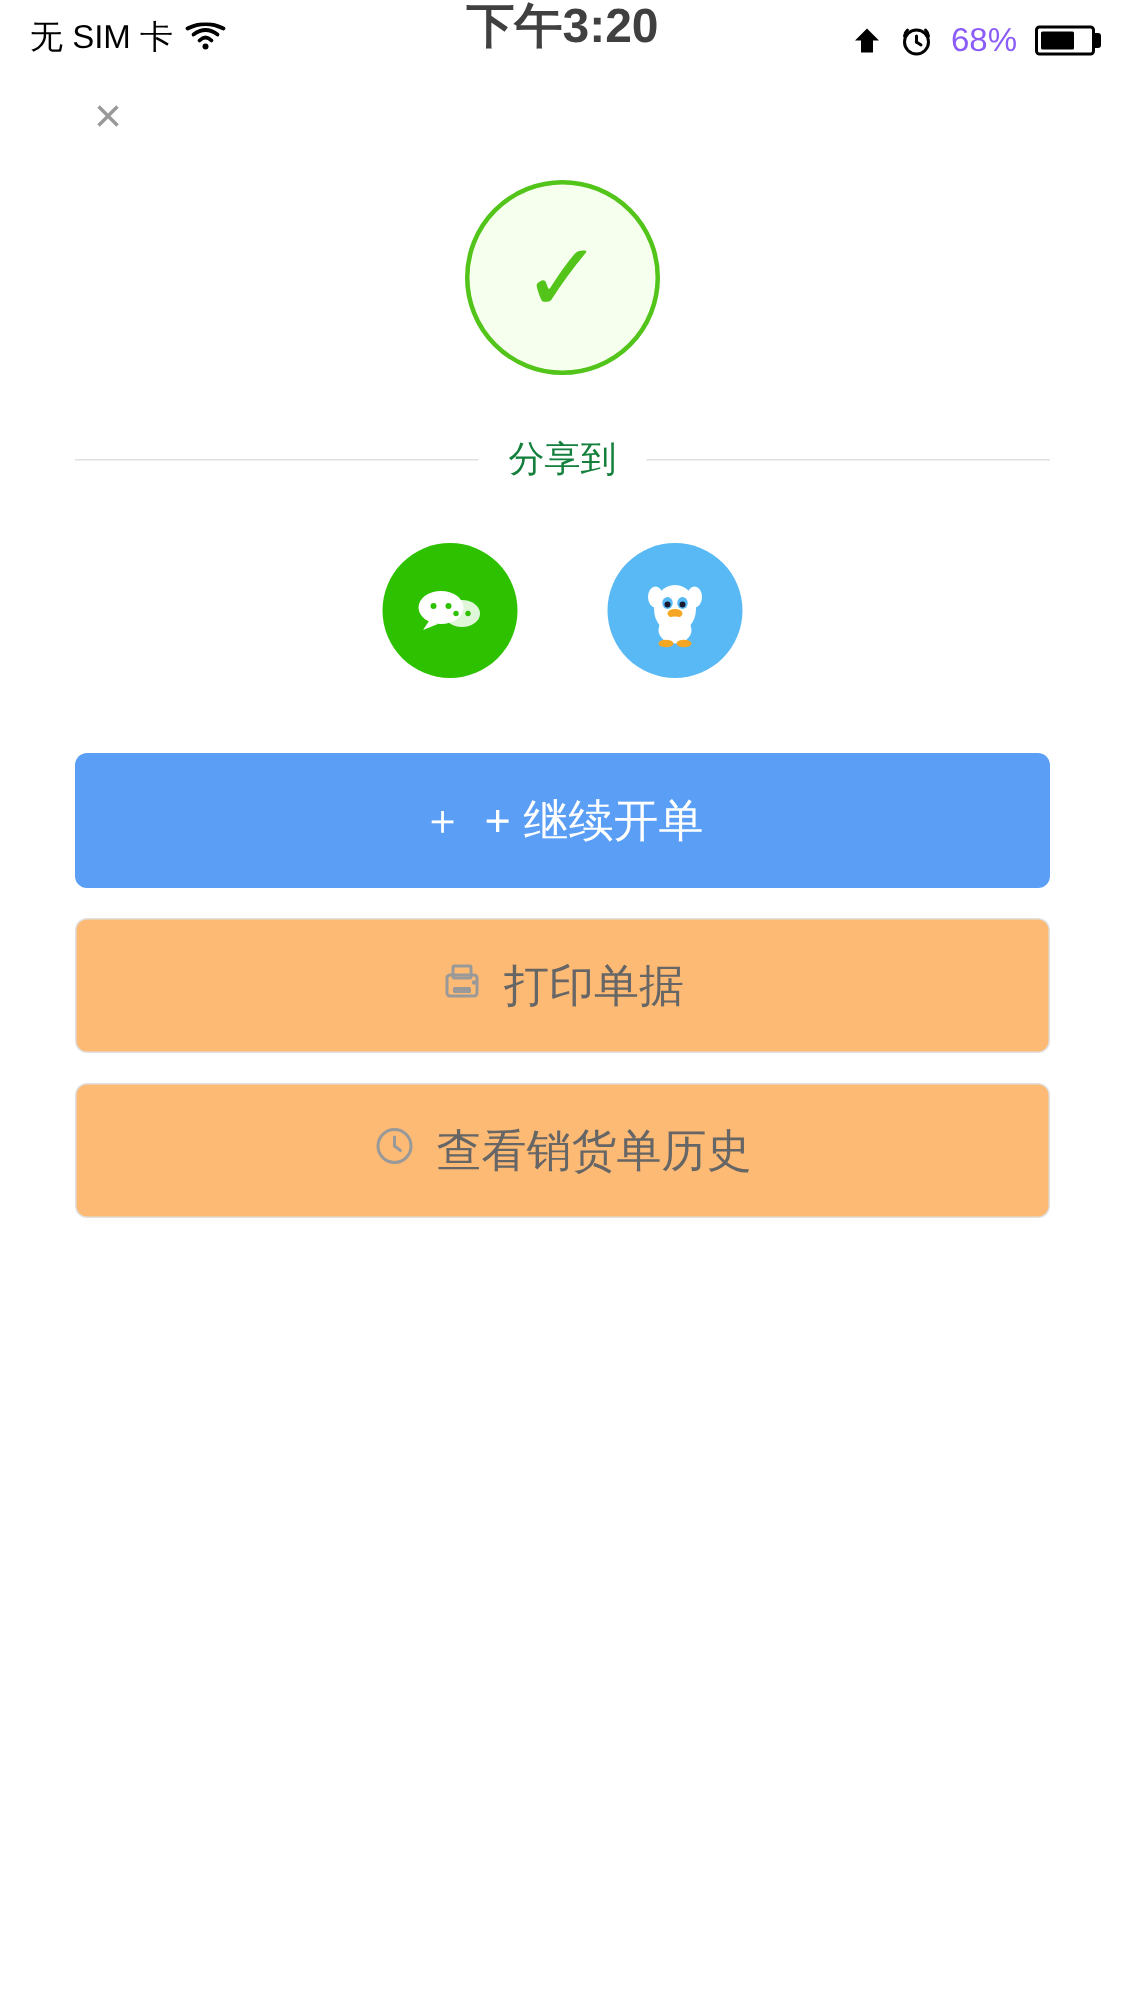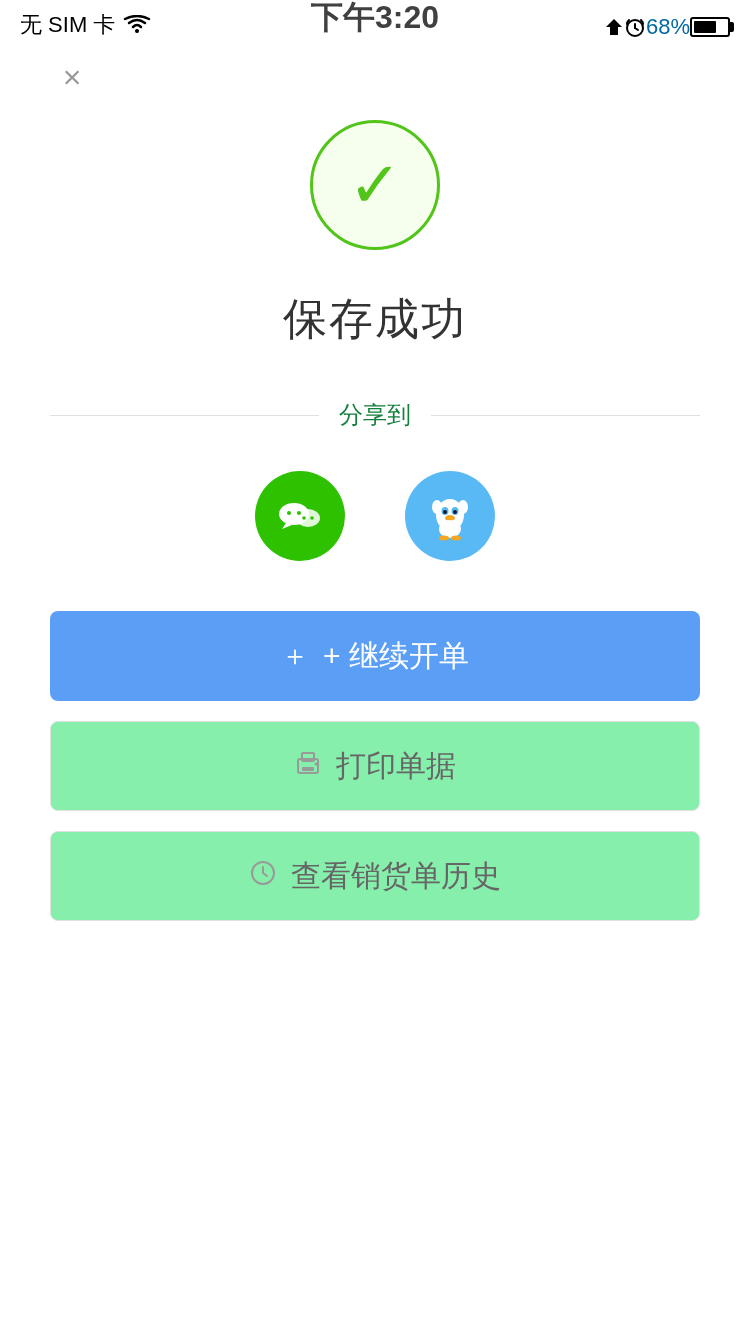--- a/index.html
+++ b/index.html
@@ -33,23 +33,23 @@
       font-size: 32px;
       font-weight: 600;
       color: #404040;
       position: absolute;
       left: 50%;
       transform: translateX(-50%);
     }
     .status-right {
       display: flex;
       align-items: center;
-      gap: 0;
+      gap: 12px;
       font-size: 22px;
-      color: #0369a1;
+      color: #8b5cf6;
     }
     .battery {
       width: 40px;
       height: 20px;
       border: 2px solid #000;
       border-radius: 3px;
       position: relative;
       display: flex;
       align-items: center;
       padding: 2px;
@@ -203,21 +203,21 @@
       gap: 14px;
       font-size: 30px;
       cursor: pointer;
       border: none;
     }
     .btn-primary {
       background: #5b9ef5;
       color: #fff;
     }
     .btn-secondary {
-      background: #86efac;
+      background: #fdba74;
       color: #666;
       border: 1px solid #e0e0e0;
       text-align: center;
     }
     .btn-icon {
       font-size: 28px;
     }
   </style>
 </head>
 <body>
@@ -255,21 +255,20 @@
 <div class="close-btn">
   <span class="close-icon">×</span>
 </div>
 
 <div class="main-content">
 
   <div class="success-circle">
     <span class="checkmark">✓</span>
   </div>
 
-  <div class="success-title">保存成功</div>
 
   <div class="share-section">
     <div class="share-divider">
       <div class="divider-line"></div>
       <span class="share-label">分享到</span>
       <div class="divider-line"></div>
     </div>
     <div class="share-icons">
 
       <div class="wechat-icon">

